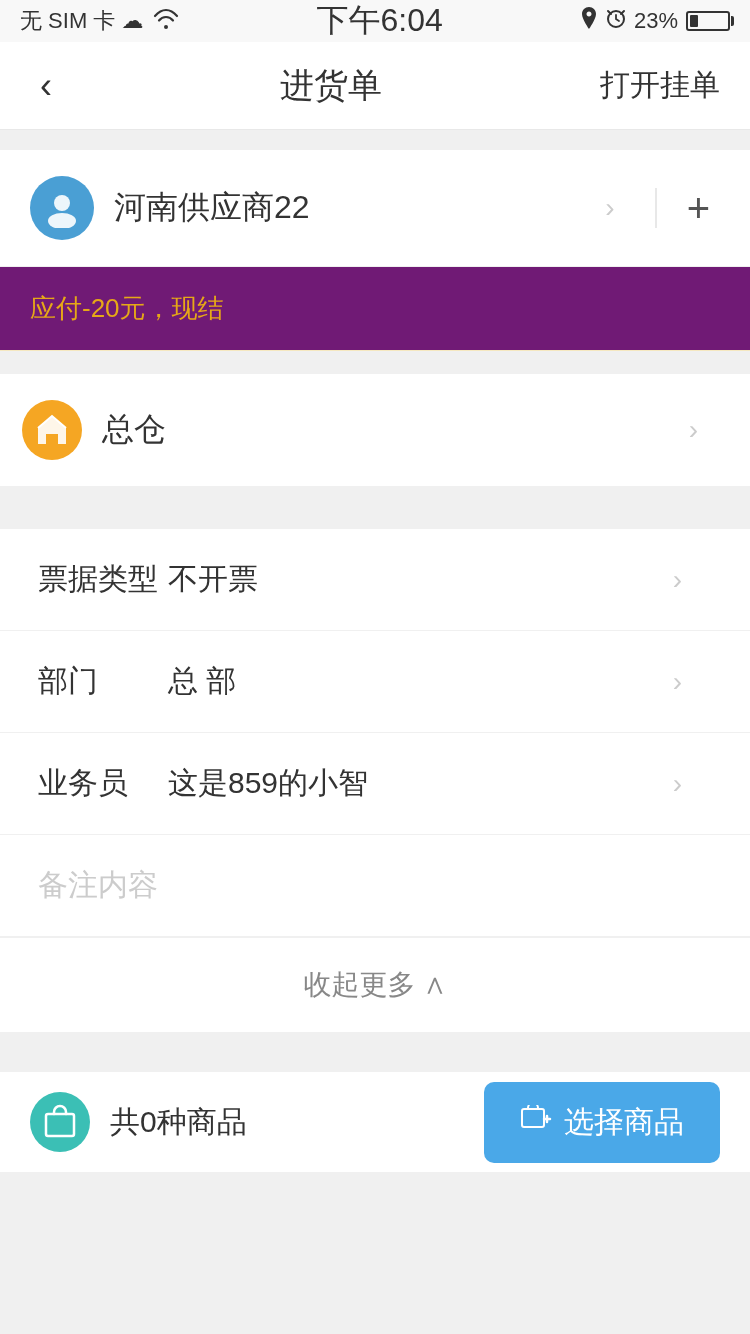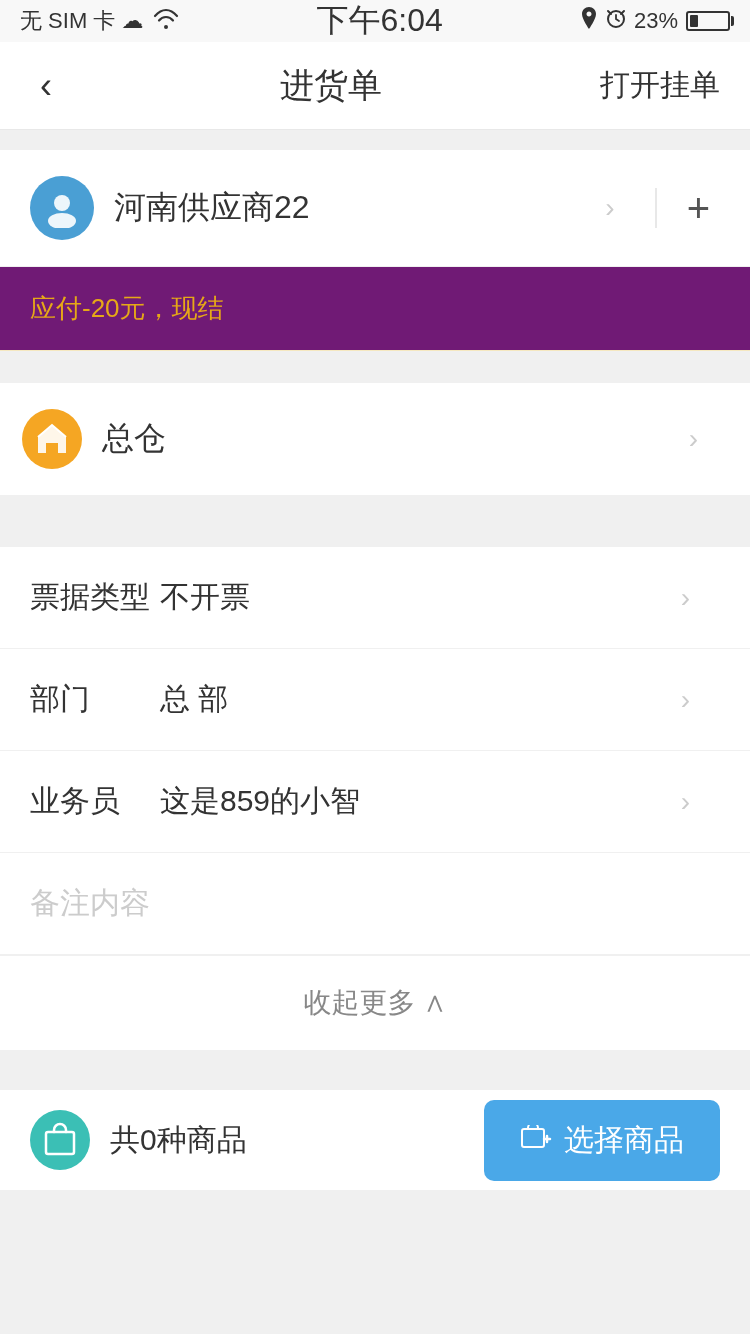--- a/index.html
+++ b/index.html
@@ -84,21 +84,21 @@
     
     .section-gap {
       width: 100%;
       height: 20px;
       background: #f0f0f0;
     }
 
     
     .card-section {
       background: #fff;
-      margin-bottom: 12px;
+      margin-bottom: 3px;
     }
 
     
     .supplier-row {
       display: flex;
       align-items: center;
       padding: 26px 30px;
       background: #fff;
       border-bottom: 1px solid #f0f0f0;
     }
@@ -167,21 +167,21 @@
     }
 
     
     .form-section {
       background: #fff;
       margin-top: 20px;
     }
     .form-row {
       display: flex;
       align-items: center;
-      padding: 30px 30px;
+      padding: 30px 38px;
       border-bottom: 1px solid #f0f0f0;
       background: #fff;
     }
     .form-row:last-child {
       border-bottom: none;
     }
     .form-label {
       font-size: 30px;
       color: #333;
       width: 130px;
@@ -233,21 +233,21 @@
       color: #333;
     }
     .select-btn {
       background: #4aa8e8;
       color: #fff;
       font-size: 30px;
       padding: 20px 36px;
       border-radius: 10px;
       cursor: pointer;
       display: flex;
-      align-items: flex-end;
+      align-items: center;
       gap: 12px;
     }
     .select-btn-icon {
       font-size: 32px;
     }
   </style>
 </head>
 <body>
 
 <div class="status-bar">

